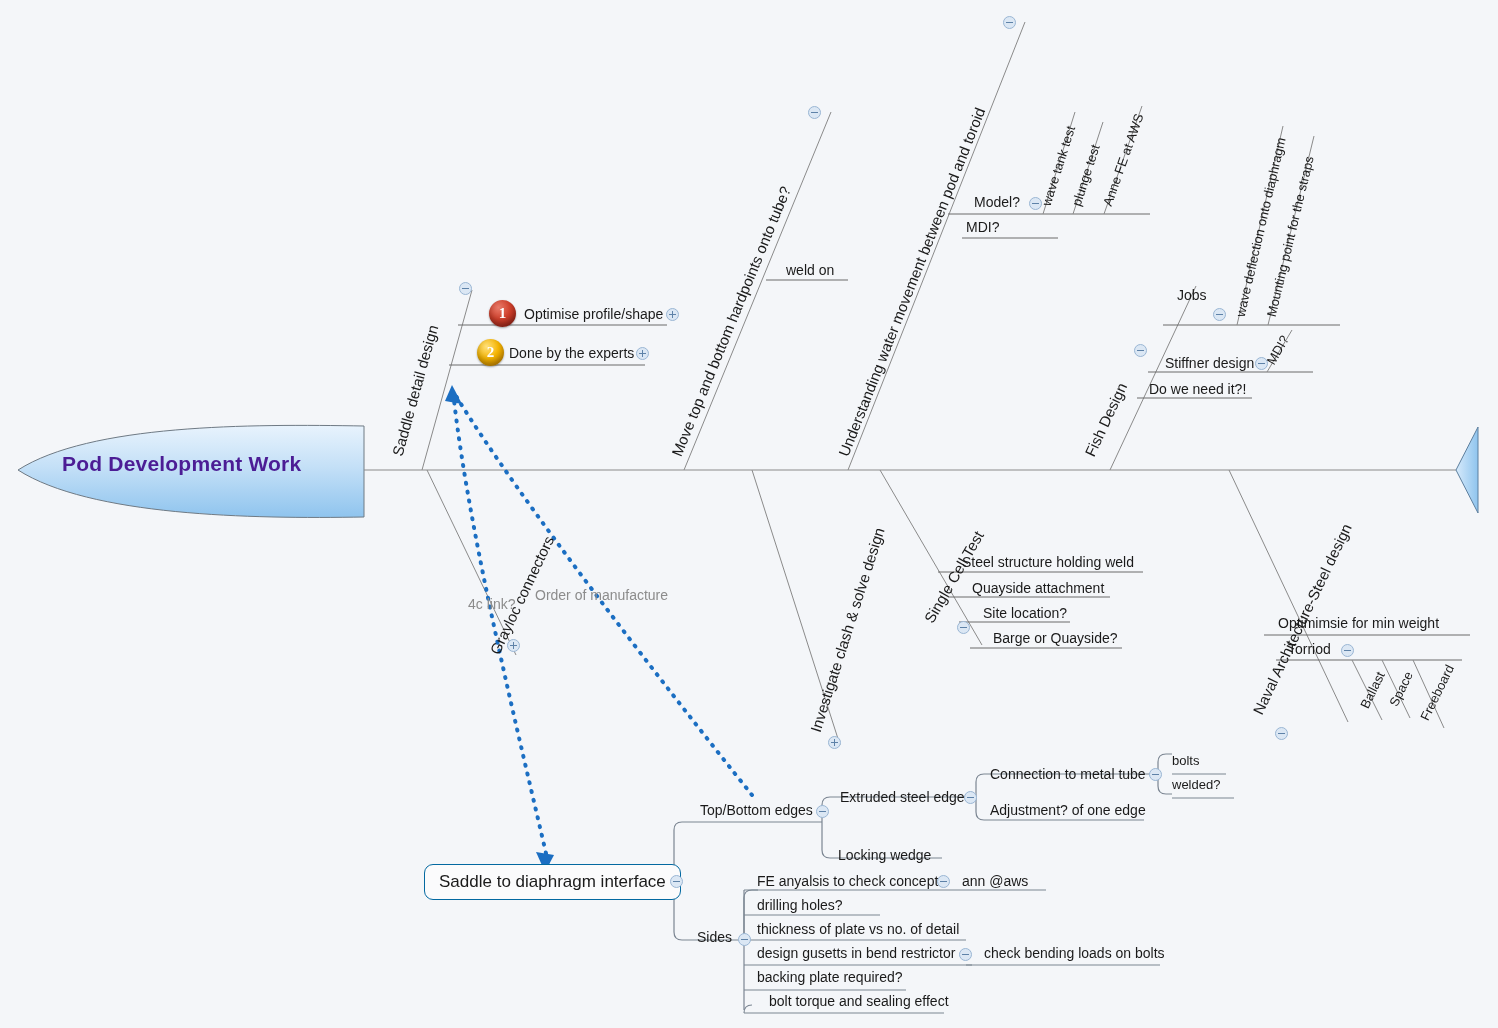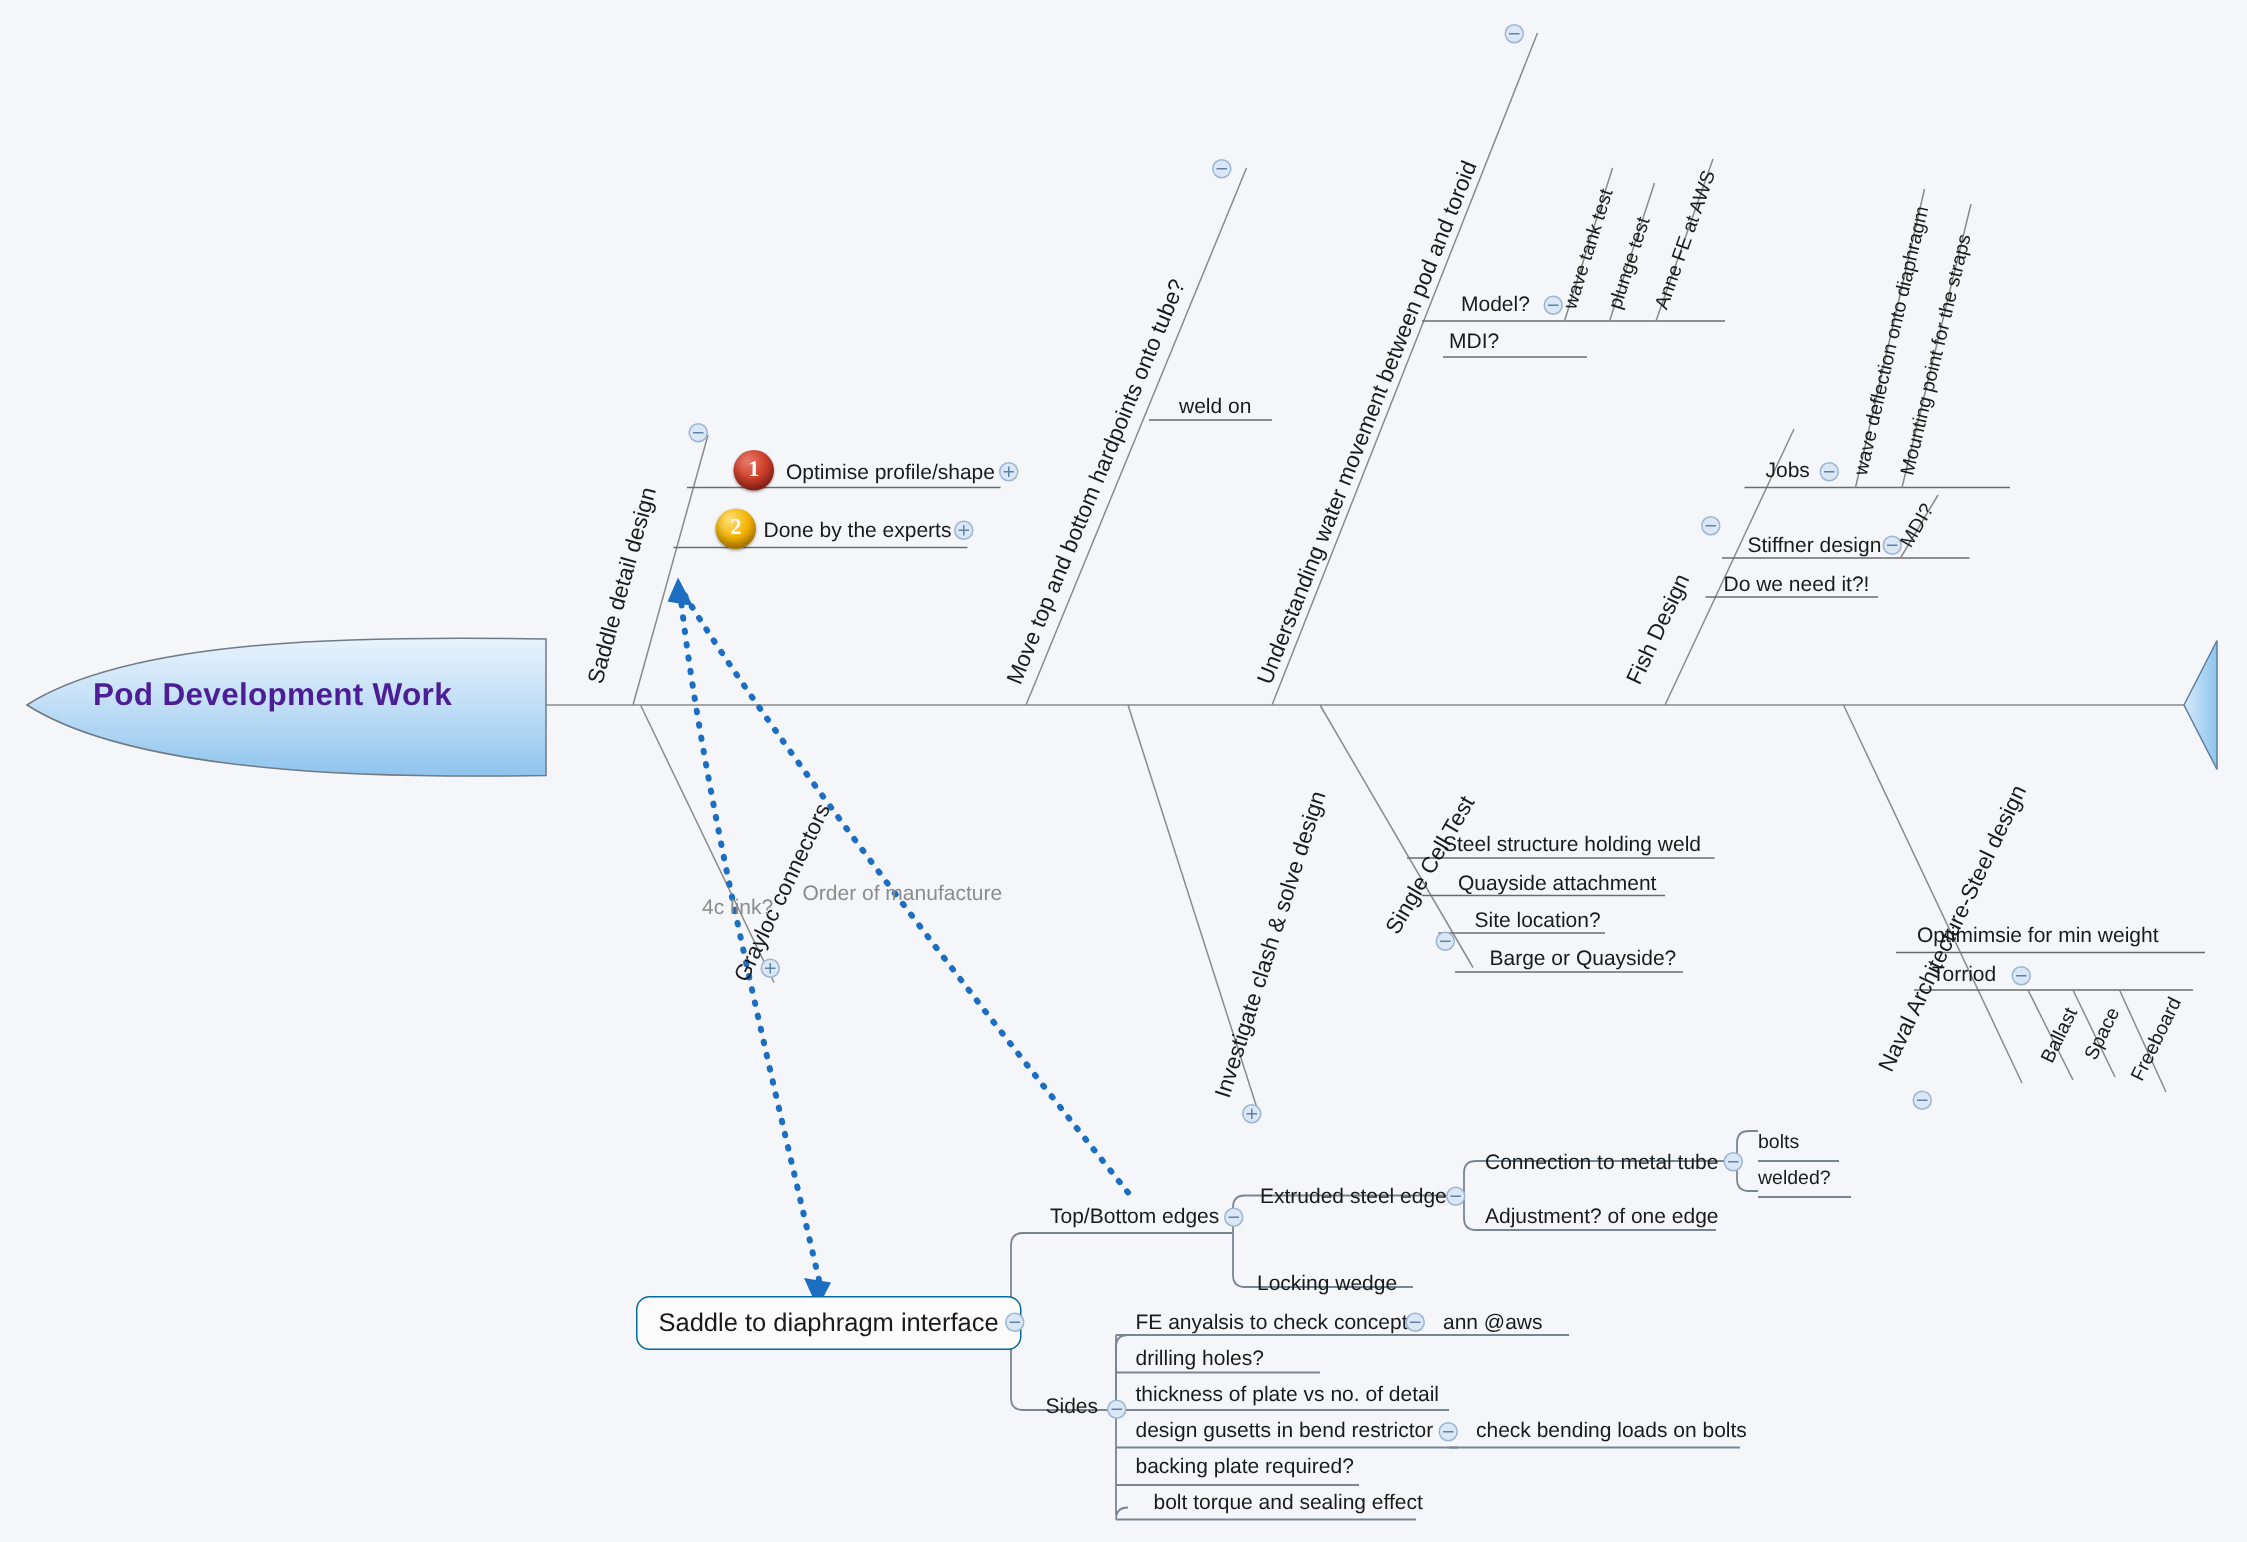--- a/index.html
+++ b/index.html
@@ -219,21 +219,21 @@
   <div class="node-toggle" style="left:1029px;top:197px;"></div>
   <div class="h-label" style="left:966px;top:219px;">MDI?</div>
 
   <div class="bone-label bone-minor" style="left:1046px;top:198px;transform:rotate(-72.5deg);">wave tank test</div>
   <div class="bone-label bone-minor" style="left:1076px;top:198px;transform:rotate(-72deg);">plunge test</div>
   <div class="bone-label bone-minor" style="left:1107px;top:198px;transform:rotate(-70.5deg);">Anne FE at AWS</div>
 
   <div class="bone-label bone-major" style="left:1089px;top:447px;transform:rotate(-65deg);">Fish Design</div>
   <div class="node-toggle" style="left:1134px;top:344px;"></div>
 
-  <div class="h-label" style="left:1177px;top:305px;">Jobs</div>
+  <div class="h-label" style="left:1177px;top:287px;">Jobs</div>
   <div class="node-toggle" style="left:1213px;top:308px;"></div>
   <div class="h-label" style="left:1165px;top:355px;">Stiffner design</div>
   <div class="node-toggle" style="left:1255px;top:357px;"></div>
   <div class="h-label" style="left:1149px;top:381px;">Do we need it?!</div>
 
   <div class="bone-label bone-minor" style="left:1240px;top:309px;transform:rotate(-77deg);">wave deflection onto diaphragm</div>
   <div class="bone-label bone-minor" style="left:1271px;top:309px;transform:rotate(-76.5deg);">Mounting point for the straps</div>
   <div class="bone-label bone-minor" style="left:1270px;top:356px;transform:rotate(-60deg);">MDI?</div>
 
   <div class="bone-label bone-major" style="left:494px;top:645px;transform:rotate(-64.5deg);">Grayloc connectors</div>

